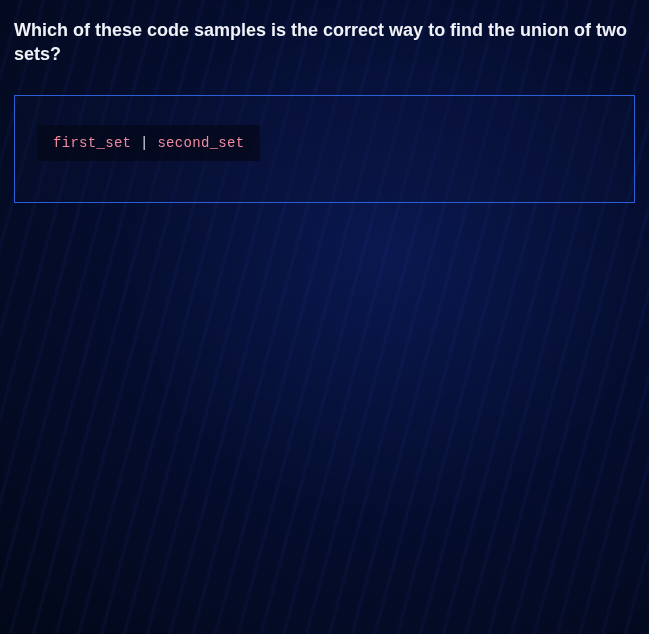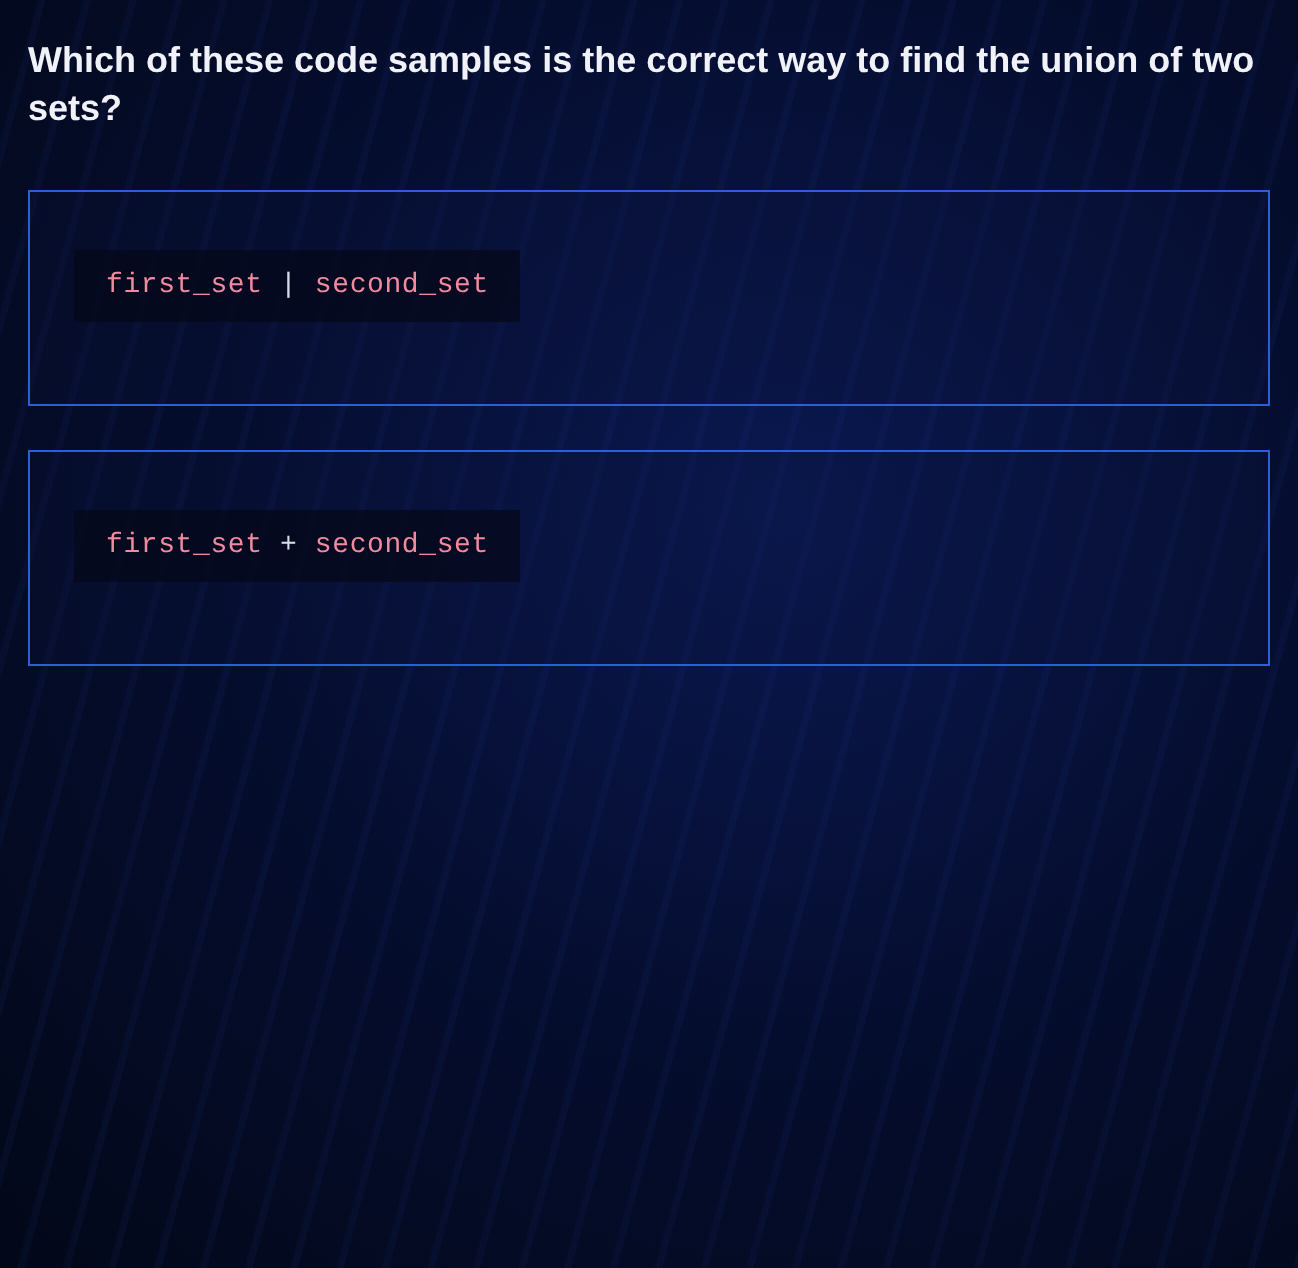--- a/index.html
+++ b/index.html
@@ -79,23 +79,16 @@
 <div class="options">
 
   <div class="option">
     <span class="code-block">
       <span class="ident">first_set</span>
       <span class="op">|</span>
       <span class="ident">second_set</span>
     </span>
   </div>
 
-  <div class="option">
-    <span class="code-block">
-      <span class="ident">first_set</span>
-      <span class="op">+</span>
-      <span class="ident">second_set</span>
-    </span>
-  </div>
 
 
 
 </div>
 
 </body></html>

